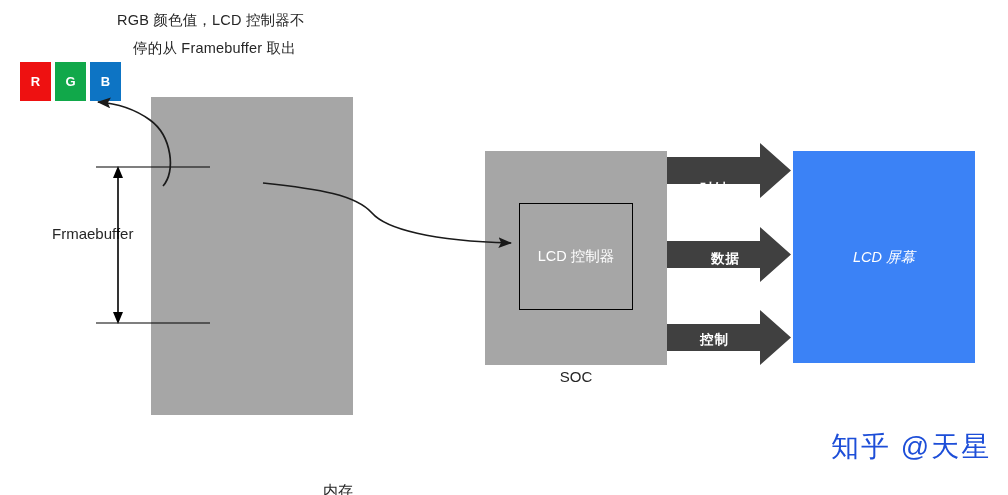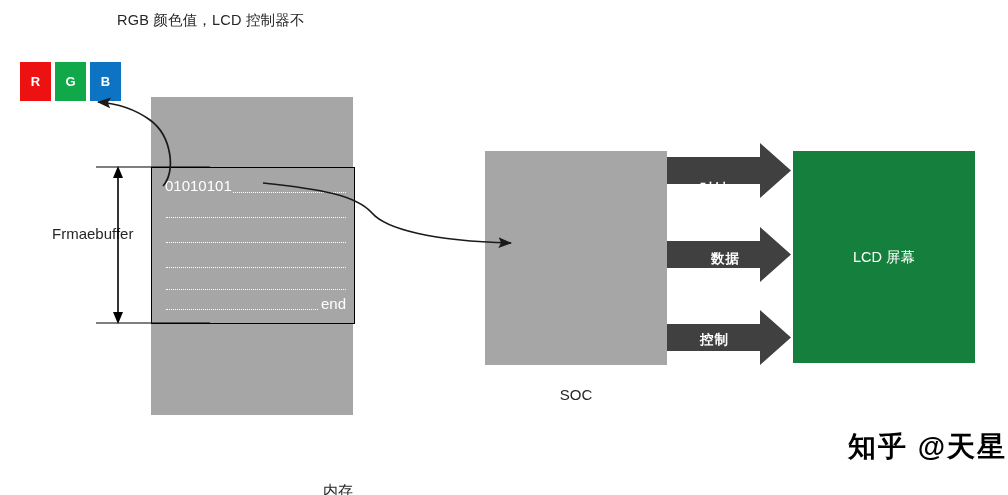--- a/index.html
+++ b/index.html
@@ -107,21 +107,21 @@
   
   .soc-box {
     left: 485px;
     top: 151px;
     width: 182px;
     height: 214px;
     background: #a6a6a6;
   }
   .soc-label {
     left: 485px;
-    top: 386px;
+    top: 368px;
     width: 182px;
     text-align: center;
     color: #262626;
     font-size: 15px;
   }
   .lcdc-box {
     left: 519px;
     top: 203px;
     width: 114px;
     height: 107px;
@@ -135,91 +135,84 @@
     font-size: 14.5px;
     white-space: nowrap;
   }
 
   
   .screen-box {
     left: 793px;
     top: 151px;
     width: 182px;
     height: 212px;
-    background: #15803d;
+    background: #3b82f6;
     display: flex;
     align-items: center;
     justify-content: center;
     color: #ffffff;
     font-size: 14.5px;
     white-space: nowrap;
+    font-style: italic;
   }
 
   
   .sig-label {
     position: absolute;
     color: #ffffff;
     font-size: 13.5px;
     font-weight: bold;
     white-space: nowrap;
     letter-spacing: 1px;
   }
   .sig-label.s0 { left: 700px; top: 180px; }
   .sig-label.s1 { left: 711px; top: 250px; }
   .sig-label.s2 { left: 700px; top: 331px; text-align: center; }
 
   
   .watermark {
-    left: 848px;
+    left: 831px;
     top: 428px;
-    color: #000000;
+    color: #1d4ed8;
     font-size: 28px;
-    font-weight: bold;
+    font-weight: normal;
     letter-spacing: 2px;
     white-space: nowrap;
   }
 
   svg.overlay {
     position: absolute;
     left: 0;
     top: 0;
     width: 1008px;
     height: 495px;
     pointer-events: none;
   }
 </style>
 </head>
 <body>
 
 <div id="stage">
 
   <div class="note l1">RGB 颜色值，LCD 控制器不</div>
+  <div class="note l2">停的从 Framebuffer 取出</div>
 
   <div class="abs rgb-group">
     <div class="rgb-cell r">R</div>
     <div class="rgb-cell g">G</div>
     <div class="rgb-cell b">B</div>
   </div>
 
   <div class="abs mem-box"></div>
   <div class="abs mem-label">内存</div>
 
-  <div class="abs fb-box">
-    <div class="fb-row" style="top:24px"></div>
-    <div class="fb-row" style="top:49px"></div>
-    <div class="fb-row" style="top:74px"></div>
-    <div class="fb-row" style="top:99px"></div>
-    <div class="fb-row" style="top:121px"></div>
-    <div class="fb-row" style="top:141px"></div>
-    <div class="fb-text start">01010101</div>
-    <div class="fb-text end">end</div>
-  </div>
   <div class="abs dim-label">Frmaebuffer</div>
 
   <div class="abs soc-box"></div>
+  <div class="abs lcdc-box">LCD 控制器</div>
   <div class="abs soc-label">SOC</div>
 
   <div class="abs screen-box">LCD 屏幕</div>
 
   <svg class="overlay" viewBox="0 0 1008 495">
     <defs>
       <marker id="tip" markerWidth="9" markerHeight="9" refX="7.4" refY="3.2" orient="auto" markerUnits="strokeWidth">
         <path d="M0,0 L8,3.2 L0,6.4 L1.6,3.2 Z" fill="#1a1a1a"></path>
       </marker>
     </defs>

